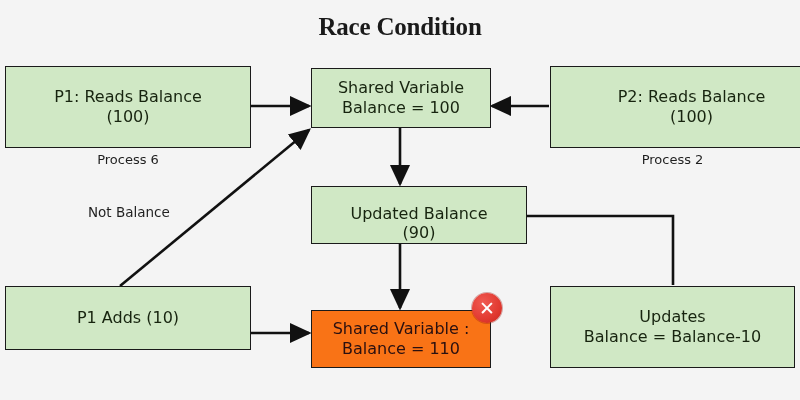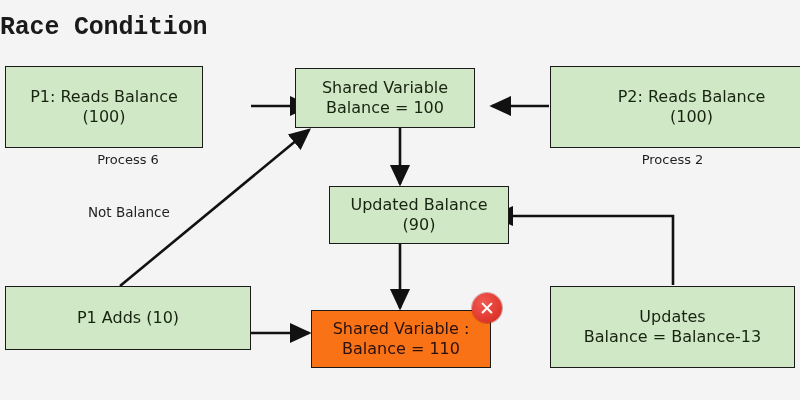--- a/index.html
+++ b/index.html
@@ -26,26 +26,26 @@
     top: 0;
     width: 800px;
     height: 400px;
     pointer-events: none;
   }
   .title {
     position: absolute;
     left: 0;
     top: 13px;
     width: 800px;
-    text-align: left;
+    text-align: center;
     font-size: 25px;
     font-weight: bold;
     color: #1a1a1a;
     letter-spacing: -0.2px;
-    font-family: Liberation Mono, monospace;
+    font-family: Liberation Serif, serif;
   }
   .node {
     position: absolute;
     box-sizing: border-box;
     border: 1.6px solid #1a1a1a;
     display: flex;
     align-items: center;
     justify-content: center;
     text-align: center;
     line-height: 1.22;
@@ -114,42 +114,42 @@
 
     <line x1="400" y1="244" x2="400" y2="308" stroke="#111111" stroke-width="2.6" marker-end="url(#ah)"></line>
 
     <line x1="251" y1="333" x2="309" y2="333" stroke="#111111" stroke-width="2.6" marker-end="url(#ah)"></line>
 
     <line x1="120" y1="286" x2="309" y2="130" stroke="#111111" stroke-width="2.6" marker-end="url(#ah)"></line>
 
     <path d="M673,285 L673,216 L494,216" fill="none" stroke="#111111" stroke-width="2.6" marker-end="url(#ah)"></path>
   </svg>
 
-  <div class="node green" style="left:5px; top:66px; width:198px; height:82px;">
+  <div class="node green" style="left:5px; top:66px; width:246px; height:82px;">
     <span>P1: Reads Balance
 (100)</span>
   </div>
   <div class="caption" style="left:5px; top:152px; width:246px;">
     <span>Process 6</span>
   </div>
 
-  <div class="node green" style="left:295px; top:68px; width:180px; height:60px;">
+  <div class="node green" style="left:311px; top:68px; width:180px; height:60px;">
     <span>Shared Variable
 Balance  = 100</span>
   </div>
 
   <div class="node green" style="left:550px; top:66px; width:283px; height:82px;">
     <span>P2: Reads Balance
 (100)</span>
   </div>
   <div class="caption" style="left:550px; top:152px; width:245px;">
     <span>Process 2</span>
   </div>
 
-  <div class="node green" style="left:329px; top:186px; width:180px; height:58px;">
+  <div class="node green" style="left:311px; top:186px; width:216px; height:58px;align-items:flex-end;">
     <span>Updated Balance
 (90)</span>
   </div>
 
   <div class="edge-label" style="left:88px; top:204px;">
     <span>Not Balance</span>
   </div>
 
   <div class="node green" style="left:5px; top:286px; width:246px; height:64px;">
     <span>P1 Adds (10)</span>
@@ -159,16 +159,16 @@
     <span>Shared Variable :
 Balance = 110</span>
   </div>
 
   <div class="err-badge" style="left:472px; top:293px;">
     <span>✕</span>
   </div>
 
   <div class="node green" style="left:550px; top:286px; width:245px; height:82px;">
     <span>Updates
-Balance = Balance-13</span>
+Balance = Balance-10</span>
   </div>
 
 </div>
 
 </body></html>

